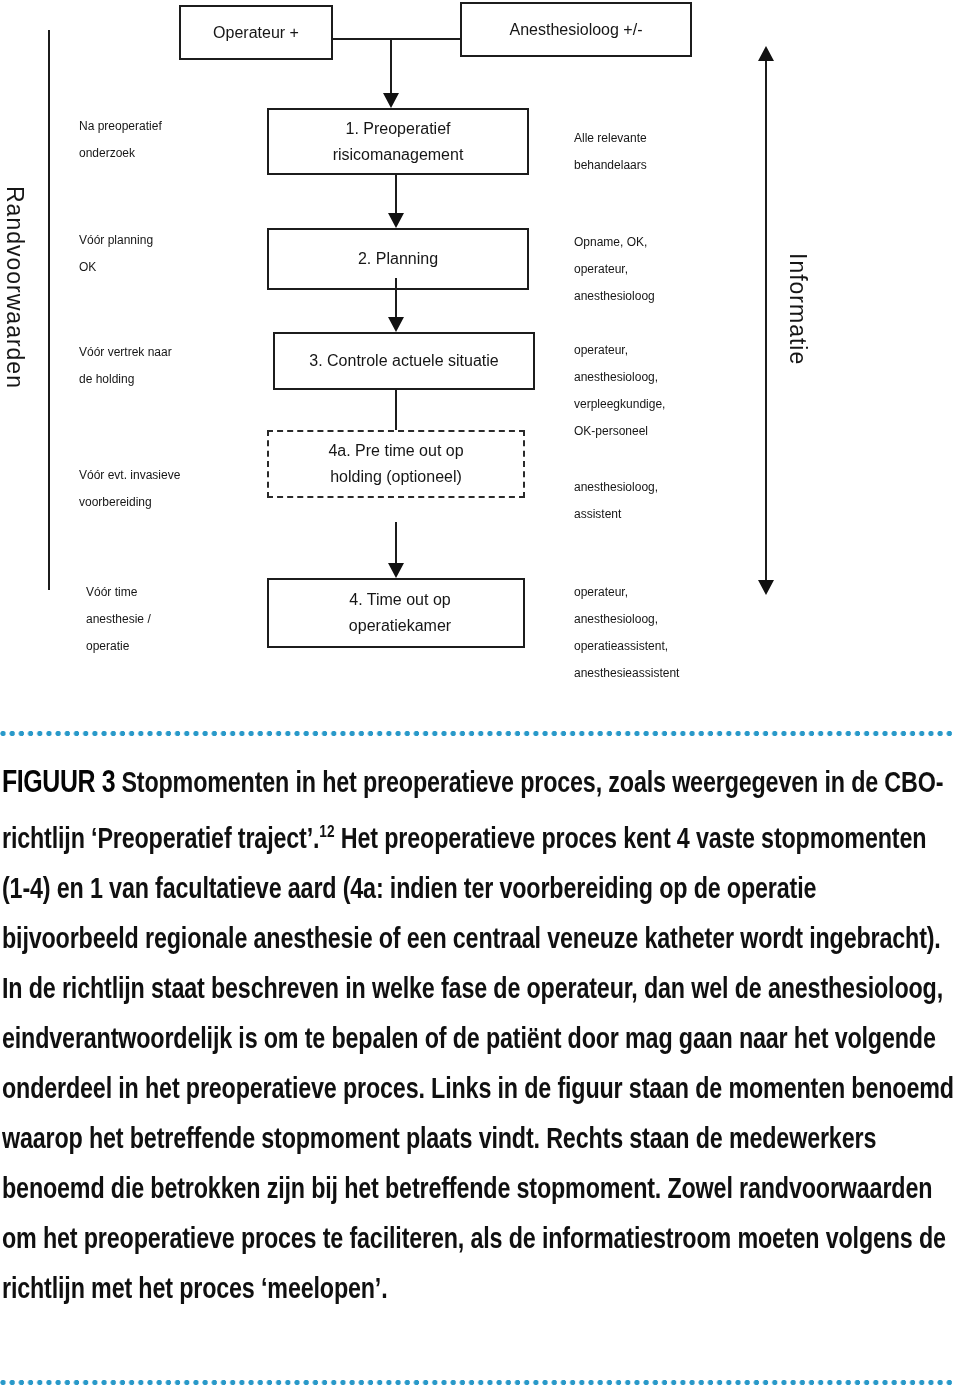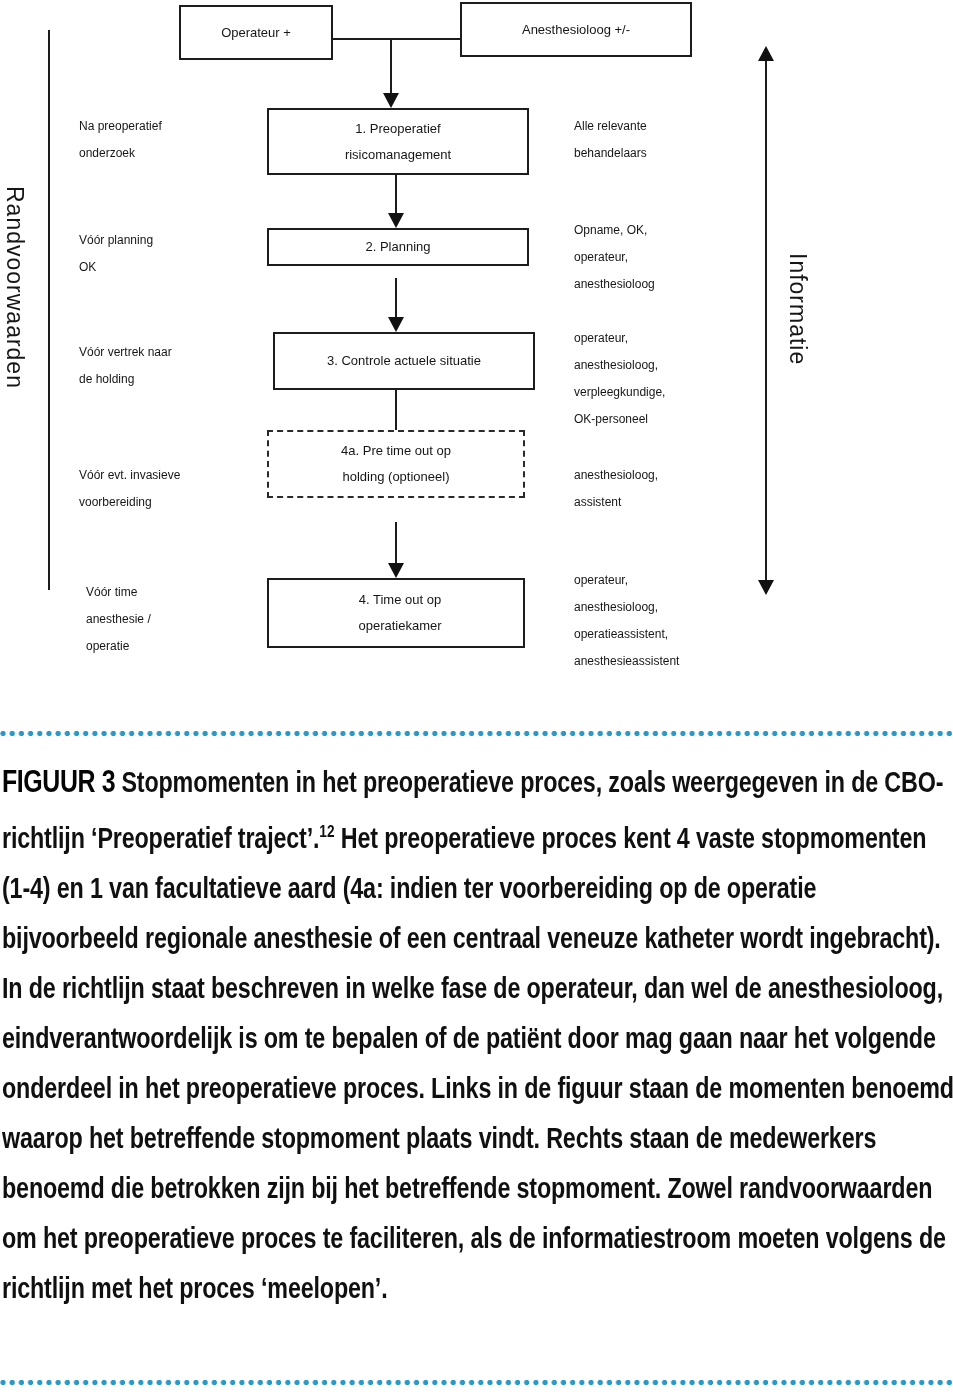--- a/index.html
+++ b/index.html
@@ -15,21 +15,21 @@
 
   
   .diagram { position:absolute; left:0; top:0; width:953px; height:700px; color:#161616; }
 
   .fbox {
     position:absolute;
     border:2px solid #1c1c1c;
     background:#fff;
     display:flex; align-items:center; justify-content:center;
     text-align:center;
-    font-size:13px; line-height:26px;
+    font-size:16px; line-height:26px;
     white-space:pre-line;
     box-sizing:border-box;
     color:#161616;
   }
   .fbox.dashed { border:2px dashed #2a2a2a; }
 
   .hline { position:absolute; height:2px; background:#1c1c1c; }
   .vline { position:absolute; width:2px;  background:#1c1c1c; }
 
   .ahead-down {
@@ -42,21 +42,21 @@
     border-left:8px solid transparent; border-right:8px solid transparent;
     border-bottom:15px solid #111;
   }
 
   .slabel {
     position:absolute;
     font-size:12px; line-height:27px;
     white-space:pre-line;
     color:#161616;
   }
-  .rlabel { width:200px; }
+  .rlabel { width:200px;margin-top:12px; }
   .llabel { width:182px; }
 
   .axis-label {
     position:absolute;
     writing-mode: vertical-rl;
     font-size:23px;
     letter-spacing:1px;
     color:#161616;
   }
 
@@ -115,21 +115,21 @@
     <div class="fbox" style="left:267px; top:108px; width:262px; height:67px;">1. Preoperatief
 risicomanagement</div>
     <div class="slabel rlabel" style="left:574px; top:113px;">Alle relevante
 behandelaars</div>
 
     <div class="vline" style="left:395px; top:175px; height:40px;"></div>
     <div class="ahead-down" style="left:388px; top:213px;"></div>
 
     <div class="slabel llabel" style="left:79px; top:227px;">Vóór planning
 OK</div>
-    <div class="fbox" style="left:267px; top:228px; width:262px; height:38px;">2. Planning</div>
+    <div class="fbox" style="left:267px; top:228px; width:262px; height:62px;">2. Planning</div>
     <div class="slabel rlabel" style="left:574px; top:217px;">Opname, OK,
 operateur,
 anesthesioloog</div>
 
     <div class="vline" style="left:395px; top:278px; height:41px;"></div>
     <div class="ahead-down" style="left:388px; top:317px;"></div>
 
     <div class="slabel llabel" style="left:79px; top:339px;">Vóór vertrek naar
 de holding</div>
     <div class="fbox" style="left:267px; top:332px; width:262px; height:58px;margin-left:6px;">3. Controle actuele situatie</div>

